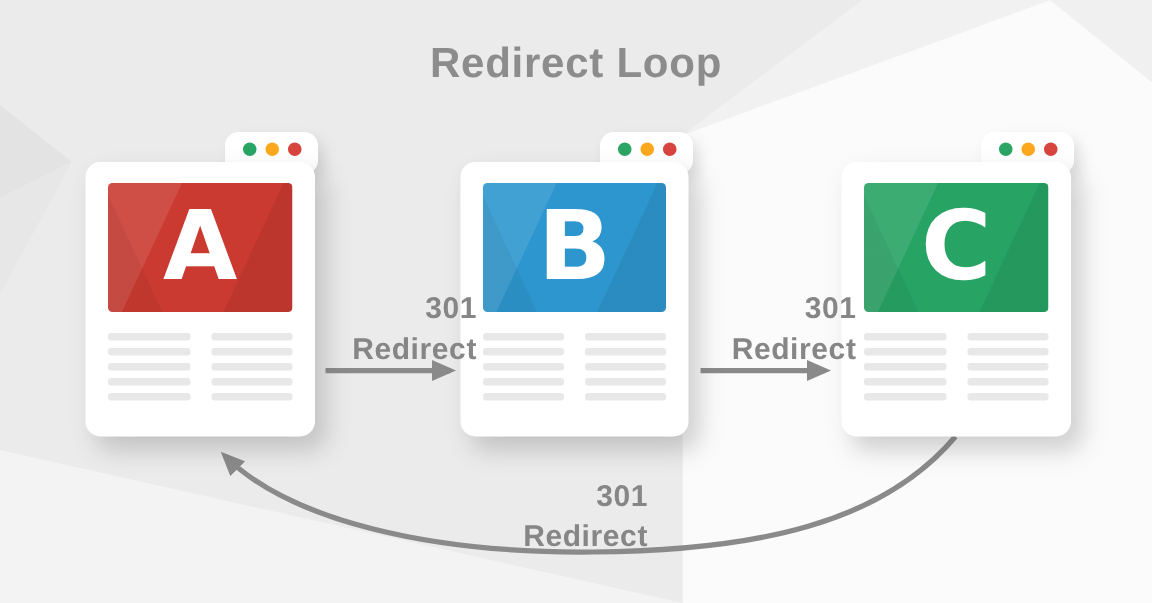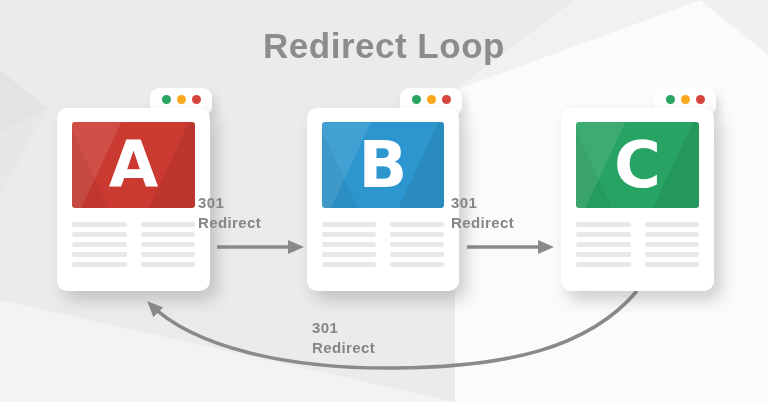--- a/index.html
+++ b/index.html
@@ -13,21 +13,21 @@
   .facet-white-right{background:#fbfbfb;clip-path:polygon(455px 90px,700px 0,768px 0,768px 402px,455px 402px);}
   .facet-top-mid{background:#f1f1f1;clip-path:polygon(575px 0,700px 0,455px 90px);}
   .facet-top-right{background:#f0f0f0;clip-path:polygon(700px 0,768px 0,768px 55px);}
   .facet-bottom-left{background:#f3f3f3;clip-path:polygon(0 300px,455px 402px,0 402px);}
   .facet-left-wedge{background:#e3e3e3;clip-path:polygon(0 70px,48px 108px,0 132px);}
   .facet-left-wedge2{background:#e7e7e7;clip-path:polygon(0 132px,48px 108px,0 196px);}
 
   
   .title{
     position:absolute;top:26px;left:0;width:100%;text-align:center;
-    font-size:35px;font-weight:bold;color:#8c8c8c;letter-spacing:.5px;
+    font-size:28px;font-weight:bold;color:#8c8c8c;letter-spacing:.5px;
   }
 
   
   .win{
     position:absolute;top:108px;width:153px;height:183px;background:#fff;
     border-radius:10px;box-shadow:7px 9px 16px rgba(90,90,90,.28);z-index:3;
   }
   .win-a{left:57px;}
   .win-b{left:307px;width:152px;}
   .win-c{left:561px;}
@@ -54,22 +54,22 @@
     color:#fff;line-height:1;
   }
   .cols{position:absolute;left:15px;right:15px;top:114px;display:flex;gap:14px;}
   .col{flex:1;}
   .tline{height:4.5px;border-radius:2px;background:#e8e8e8;margin-bottom:5.5px;}
 
   
   .arrows{position:absolute;inset:0;width:768px;height:402px;z-index:1;pointer-events:none;}
   .arrows path{fill:none;stroke-width:3.5px;}
   .arrow-label{
-    position:absolute;width:120px;text-align:left;z-index:4;
-    font-size:15px;font-weight:bold;color:#868686;line-height:1.35;letter-spacing:.4px;
+    position:absolute;width:120px;text-align:right;z-index:4;
+    font-size:20px;font-weight:bold;color:#868686;line-height:1.35;letter-spacing:.4px;
   }
   .label-ab{left:198px;top:193px;}
   .label-bc{left:451px;top:193px;}
   .label-ca{left:312px;top:318px;}
 
   
   .logo{position:absolute;right:14px;bottom:10px;height:30px;z-index:4;display:flex;align-items:center;}
   .logo-slash{
     width:15px;height:22px;margin-right:10px;border-radius:2px;
     transform:skewX(-22deg);

